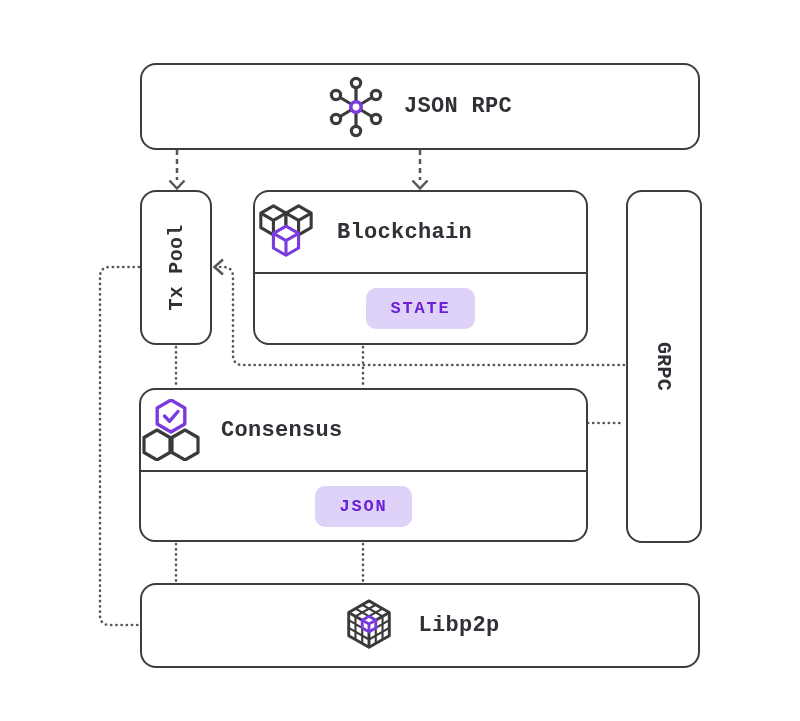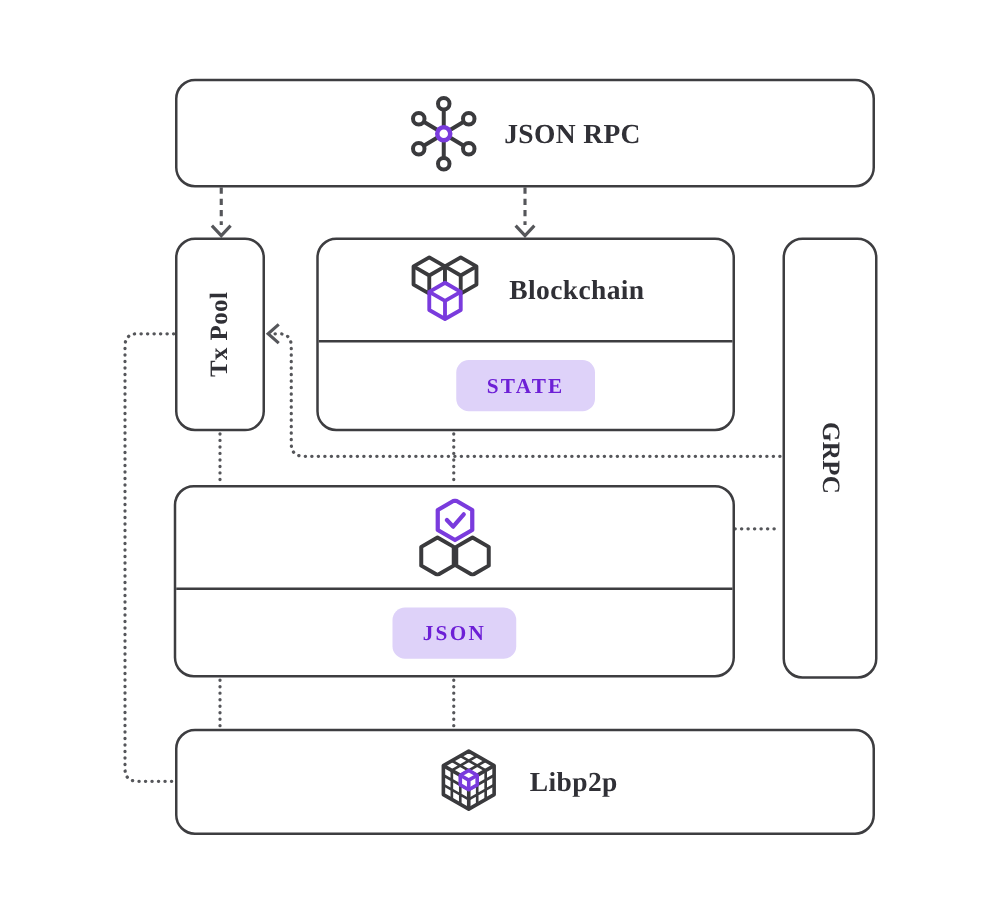--- a/index.html
+++ b/index.html
@@ -1,32 +1,32 @@
 <!DOCTYPE html>
 <html><head>
 <meta charset="utf-8">
 <style>
   html,body{margin:0;padding:0;background:#ffffff;}
   .stage{
     position:relative;width:716px;height:721px;background:#ffffff;overflow:hidden;
-    font-family:Liberation Serif, serif;color:#303036;
+    font-family:Liberation Mono, monospace;color:#303036;
   }
   .wires{position:absolute;left:0;top:0;z-index:1;}
   .node{
     position:absolute;z-index:2;background:#ffffff;
     border:2.5px solid #3d3d40;border-radius:16px;box-sizing:border-box;
   }
   .hgroup{display:flex;align-items:center;justify-content:center;gap:20px;height:100%;}
   .title{font-size:22px;font-weight:700;letter-spacing:.3px;}
   .vnode{display:flex;align-items:center;justify-content:center;}
   .vlabel{font-size:20px;font-weight:700;white-space:nowrap;letter-spacing:.3px;}
   .rot-ccw{transform:rotate(-90deg);}
   .rot-cw{transform:rotate(90deg);}
   .split{display:flex;flex-direction:column;height:100%;}
-  .split .row-top{flex:0 0 80px;display:flex;align-items:center;justify-content:center;gap:20px;}
+  .split .row-top{flex:0 0 80px;display:flex;align-items:center;gap:20px;}
   .split .row-bottom{flex:1 1 auto;border-top:2.5px solid #3d3d40;display:flex;align-items:center;justify-content:center;}
   .badge{
     display:inline-block;background:#ded2f9;color:#6d1fd6;
     font-size:17px;font-weight:800;letter-spacing:1.8px;
     padding:12px 24px;border-radius:10px;line-height:1;
   }
   .icon{display:inline-flex;line-height:0;}
   .icon svg{display:block;}
 </style>
 </head>
@@ -118,20 +118,21 @@
           <g fill="#ffffff" stroke="#3a3a3d" stroke-width="3.2" stroke-linejoin="round">
             <path d="M16 31 L29 38.5 L29 53.5 L16 61 L3 53.5 L3 38.5 Z"></path>
             <path d="M44 31 L57 38.5 L57 53.5 L44 61 L31 53.5 L31 38.5 Z"></path>
           </g>
           <g fill="#ffffff" stroke="#7a3bdd" stroke-width="3.4" stroke-linejoin="round">
             <path d="M30 1 L43.8 9 L43.8 25 L30 33 L16.2 25 L16.2 9 Z"></path>
             <path d="M23.5 17 L28.5 22.3 L37 12.5" fill="none" stroke-linecap="round"></path>
           </g>
         </svg>
       </span>
+      <span class="title">Consensus</span>
     </div>
     <div class="row-bottom">
       <span class="badge">JSON</span>
     </div>
   </div>
 
   <div class="node" style="left:140px;top:583px;width:560px;height:85px;text-align:right;">
     <div class="hgroup">
       <span class="icon">
         <svg width="58" height="56" viewBox="0 0 60 56">

